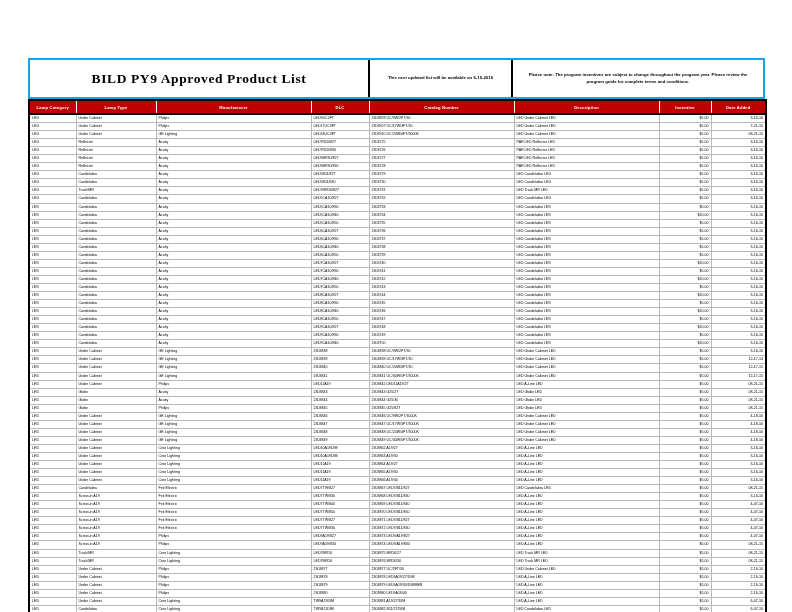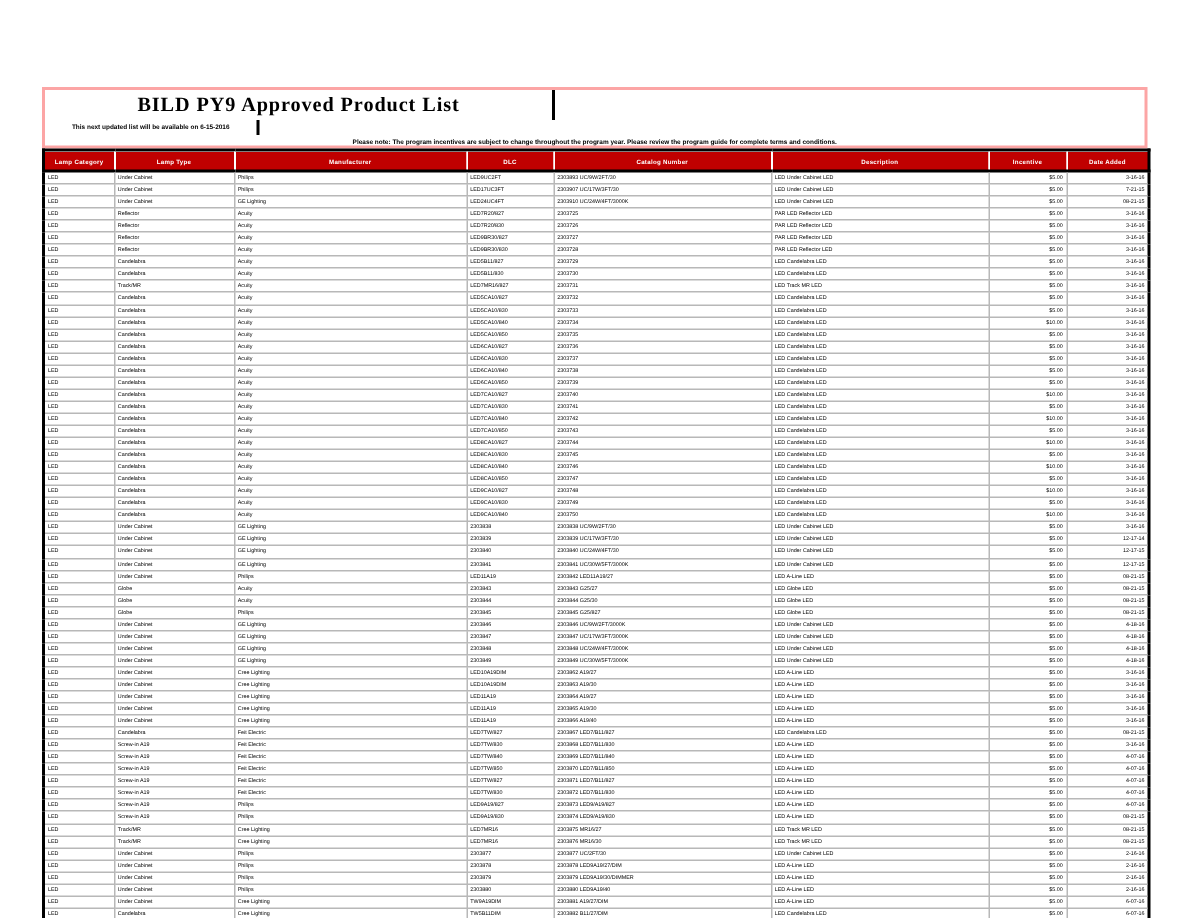--- a/index.html
+++ b/index.html
@@ -24,25 +24,24 @@
     position: absolute;
     left: 28px;
     top: 58px;
     width: 737px;
   }
 
   
   .title-band {
     display: flex;
     width: 100%;
-    border: 2px solid #fca5a5;
+    border: 2px solid #0ea5e9;
     box-sizing: border-box;
     background: #ffffff;
     height: 41px;
-    flex-direction: column;
   }
   .title-cell {
     display: flex;
     align-items: center;
     justify-content: center;
     box-sizing: border-box;
     padding: 2px 4px;
     text-align: center;
   }
   .title-main {

